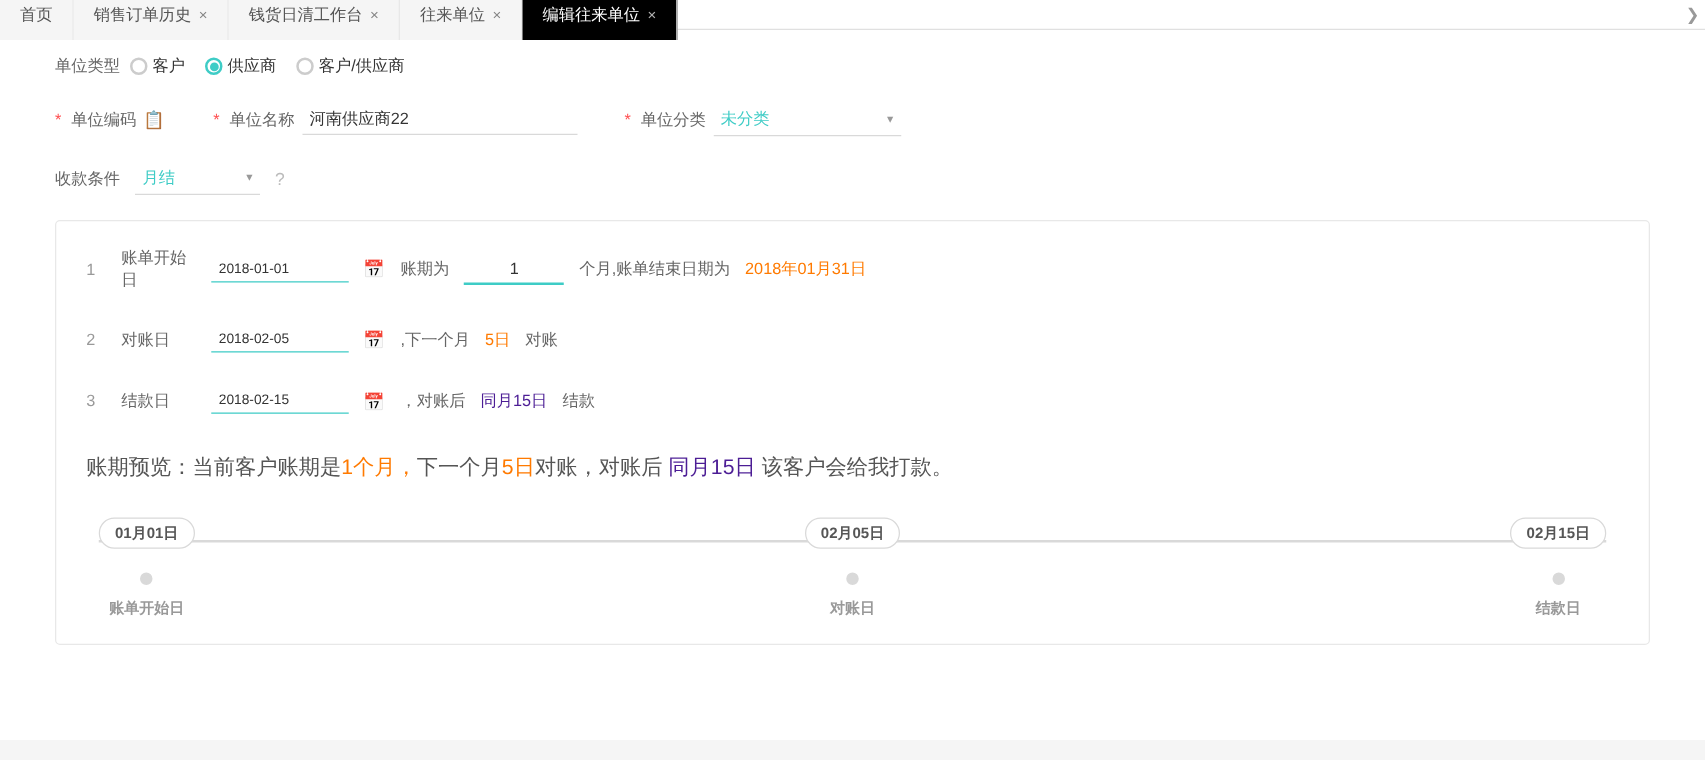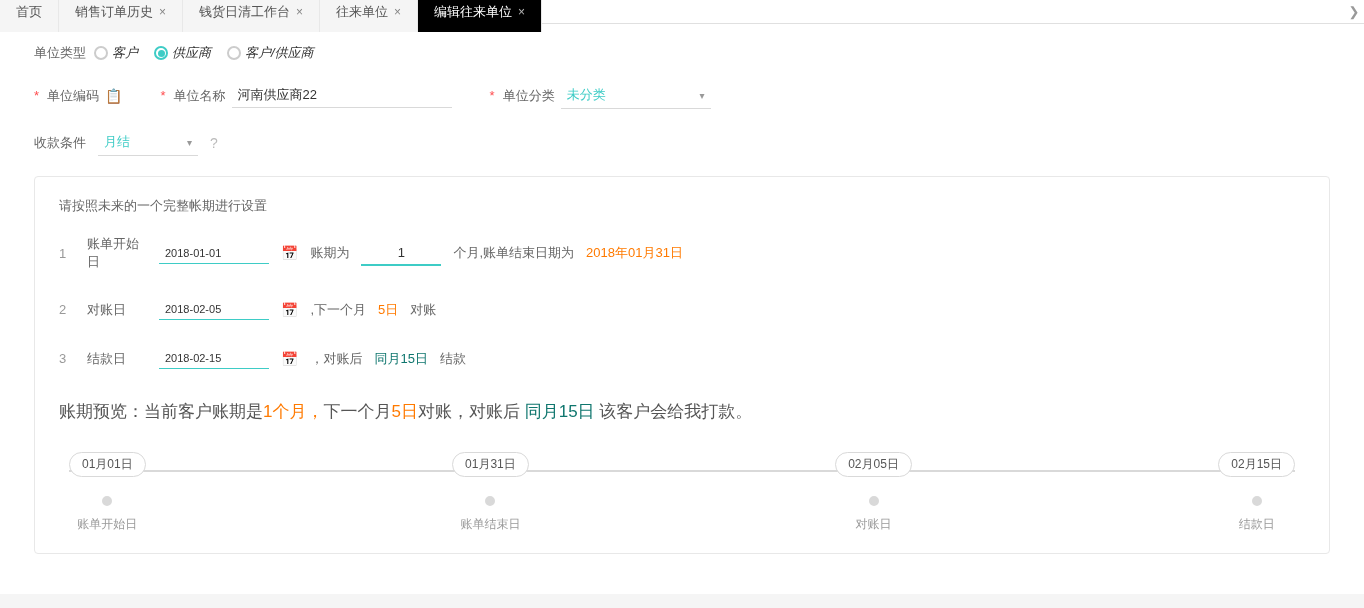--- a/index.html
+++ b/index.html
@@ -43,21 +43,21 @@
       display: flex;
       align-items: center;
       justify-content: center;
       color: #999;
       cursor: pointer;
     }
 
     
     .main-content {
       background: #fff;
-      padding: 20px 34px;
+      padding: 20px 44px;
       min-height: 568px;
     }
 
     
     .form-row {
       display: flex;
       align-items: center;
       margin-bottom: 20px;
       flex-wrap: wrap;
       gap: 8px;
@@ -70,21 +70,20 @@
     .required-star {
       color: #ff4d4f;
       margin-right: 2px;
     }
 
     
     .radio-group {
       display: flex;
       align-items: center;
       gap: 16px;
-      font-style: italic;
     }
     .radio-item {
       display: flex;
       align-items: center;
       gap: 4px;
       cursor: pointer;
     }
     .radio-circle {
       width: 14px;
       height: 14px;
@@ -197,21 +196,21 @@
       width: 110px;
     }
     .inline-text {
       color: #666;
       font-size: 13px;
     }
     .highlight-orange {
       color: #ff7a00;
     }
     .highlight-teal {
-      color: #0f766e;
+      color: #4c1d95;
     }
     .period-input {
       border: none;
       border-bottom: 2px solid #3eccc6;
       outline: none;
       font-size: 13px;
       padding: 4px 6px;
       color: #333;
       background: transparent;
       width: 80px;
@@ -226,20 +225,21 @@
       line-height: 1.8;
     }
 
     
     .timeline-wrapper {
       display: flex;
       align-items: flex-end;
       margin-top: 8px;
       position: relative;
       padding: 0 10px;
+      font-weight: bold;
     }
     .timeline-line {
       position: absolute;
       top: 18px;
       left: 10px;
       right: 10px;
       height: 2px;
       background: #d9d9d9;
       z-index: 0;
     }
@@ -349,21 +349,20 @@
   <div class="form-row">
     <span class="form-label">收款条件</span>
     <div class="select-wrapper" style="min-width:100px; margin-left:4px;justify-content:space-between;">
       <span class="select-value">月结</span>
       <span class="chevron-icon">▾</span>
     </div>
     <span class="help-icon">?</span>
   </div>
 
   <div class="section-box">
-    <div class="section-title">请按照未来的一个完整帐期进行设置</div>
 
     <div class="section-row">
       <span class="row-num">1</span>
       <span class="row-key">账单开始日</span>
       <input class="row-value-input" type="text" value="2018-01-01" style="">
       <span class="calendar-icon">📅</span>
       <span class="inline-text">账期为</span>
       <input class="period-input" type="text" value="1" style="">
       <span class="inline-text">个月,账单结束日期为</span>
       <span class="highlight-orange">2018年01月31日</span>
@@ -396,25 +395,20 @@
     <div class="timeline-wrapper">
       <div class="timeline-line"></div>
       <div class="timeline-points">
 
         <div class="timeline-point">
           <div class="tl-label-box">01月01日</div>
           <div class="tl-dot"></div>
           <div class="tl-desc">账单开始日</div>
         </div>
 
-        <div class="timeline-point">
-          <div class="tl-label-box">01月31日</div>
-          <div class="tl-dot"></div>
-          <div class="tl-desc">账单结束日</div>
-        </div>
 
         <div class="timeline-point">
           <div class="tl-label-box">02月05日</div>
           <div class="tl-dot"></div>
           <div class="tl-desc">对账日</div>
         </div>
 
         <div class="timeline-point">
           <div class="tl-label-box">02月15日</div>
           <div class="tl-dot"></div>

